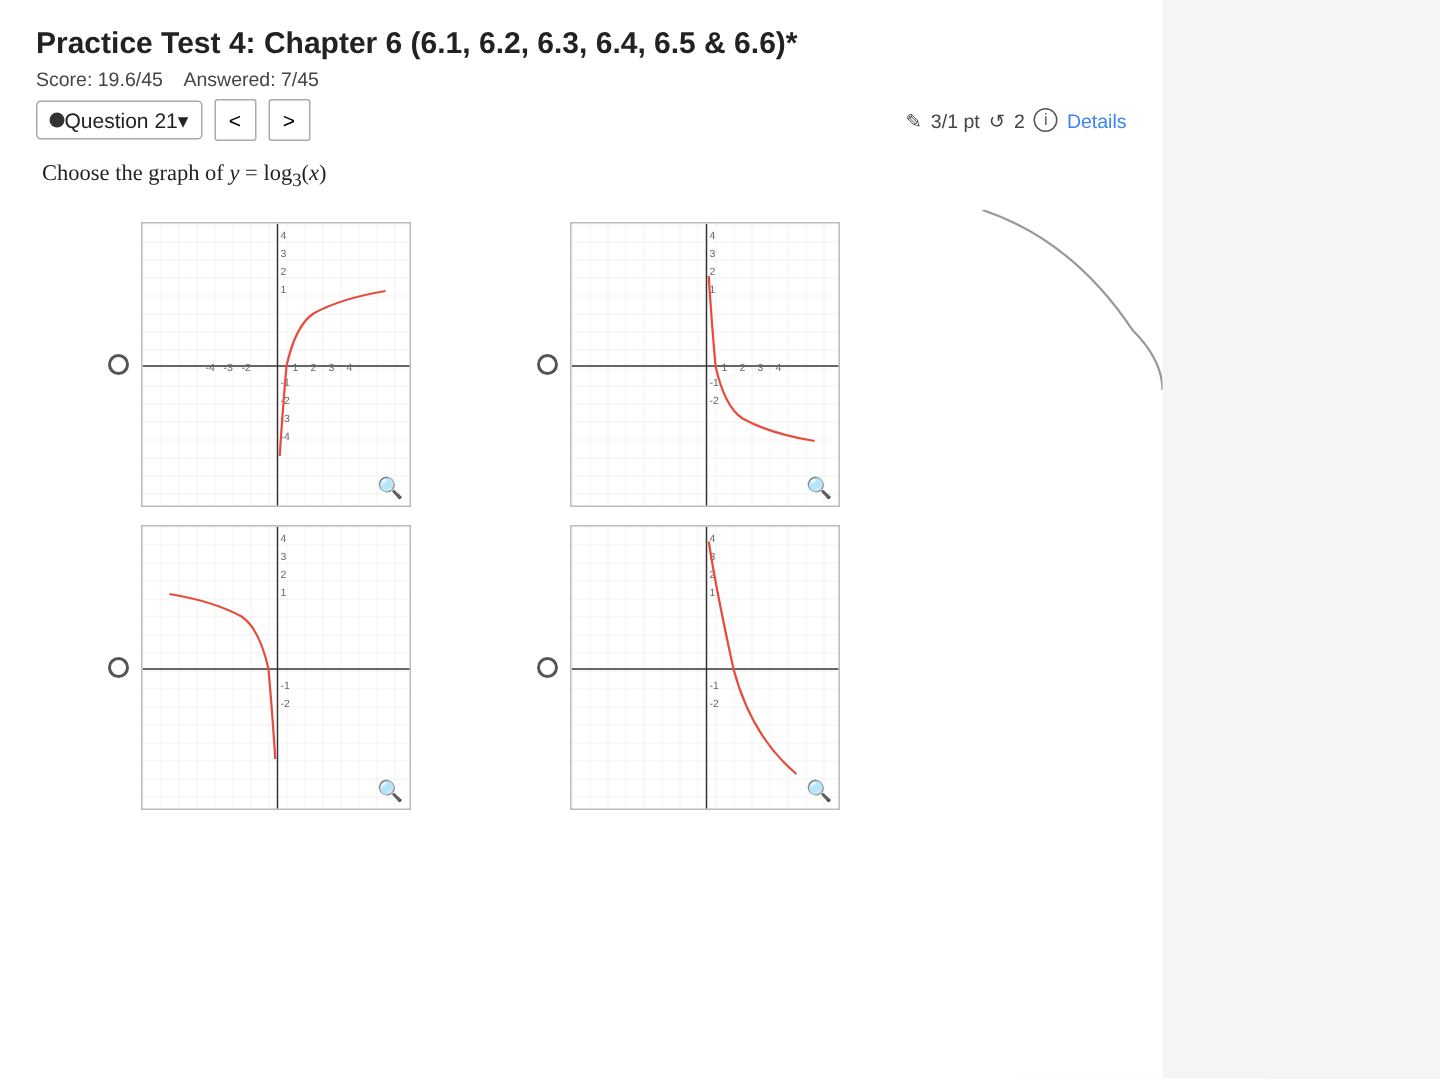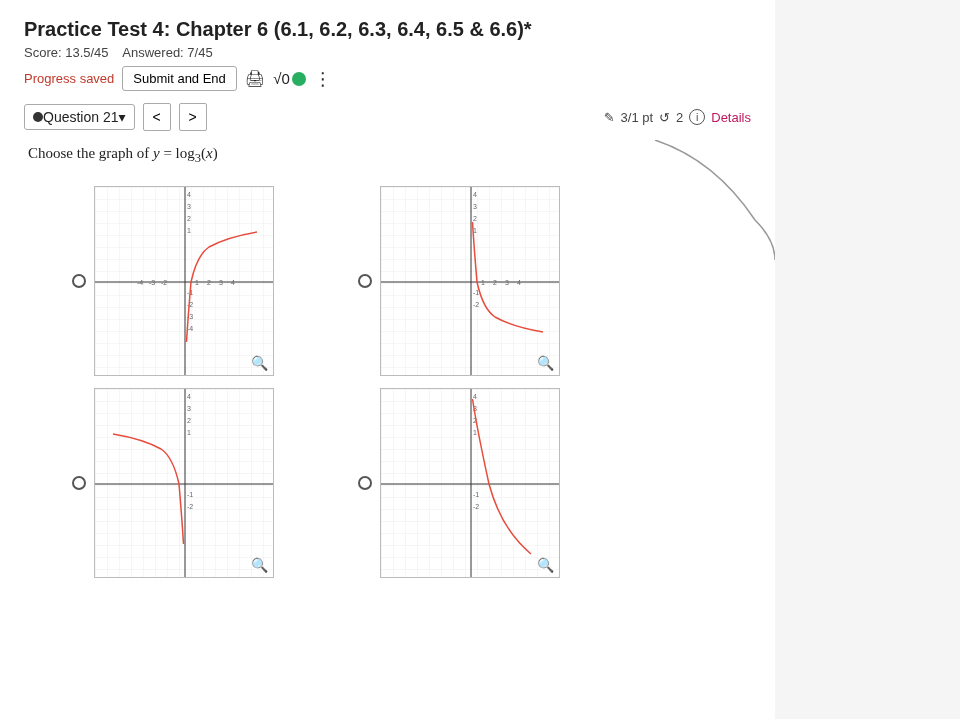--- a/index.html
+++ b/index.html
@@ -118,21 +118,21 @@
       height: 16px;
       border-radius: 50%;
       border: 1.5px solid #555;
       display: inline-flex;
       align-items: center;
       justify-content: center;
       font-size: 11px;
       color: #555;
     }
     .details-link {
-      color: #be185d;
+      color: #3b82f6;
       font-size: 13px;
       text-decoration: none;
     }
     .question-text {
       font-size: 15px;
       margin-bottom: 20px;
       margin-left: 4px;
       font-family: Liberation Serif, serif;
     }
     .graphs-container {
@@ -197,36 +197,26 @@
 </head>
 <body>
 
 <div class="page-wrapper">
 
   
   <div class="title">Practice Test 4: Chapter 6 (6.1, 6.2, 6.3, 6.4, 6.5 &amp; 6.6)*</div>
 
   
   <div class="score-row">
-    <span>Score: 13.5/45</span>
+    <span>Score: 19.6/45</span>
     &nbsp;&nbsp;
     <span>Answered: 7/45</span>
   </div>
 
   
-  <div class="toolbar-row">
-    <span class="progress-saved">Progress saved</span>
-    <button class="btn-submit">Submit and End</button>
-    <span class="icon-print">🖨</span>
-    <span class="sqrt-icon">
-      <span>√0</span>
-      <span class="green-dot"></span>
-    </span>
-    <span class="three-dots">⋮</span>
-  </div>
 
   
   <div class="question-nav-row">
     <div class="question-selector">
       <span class="q-dot"></span>
       <span>Question 21</span>
       <span>▾</span>
     </div>
     <button class="nav-arrow">&lt;</button>
     <button class="nav-arrow">&gt;</button>

